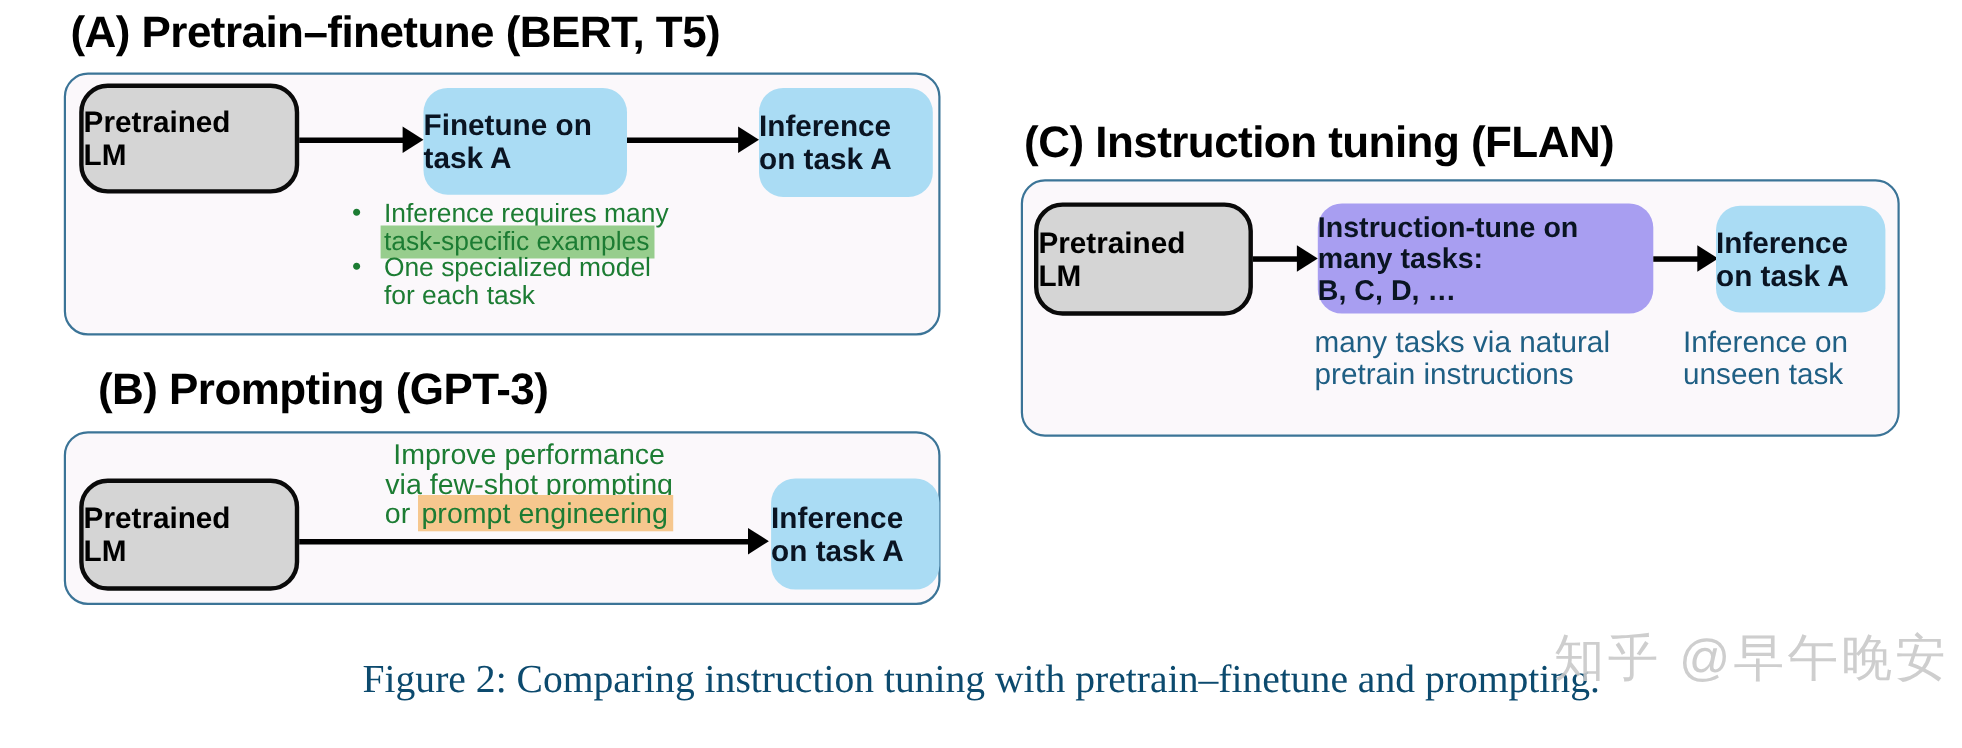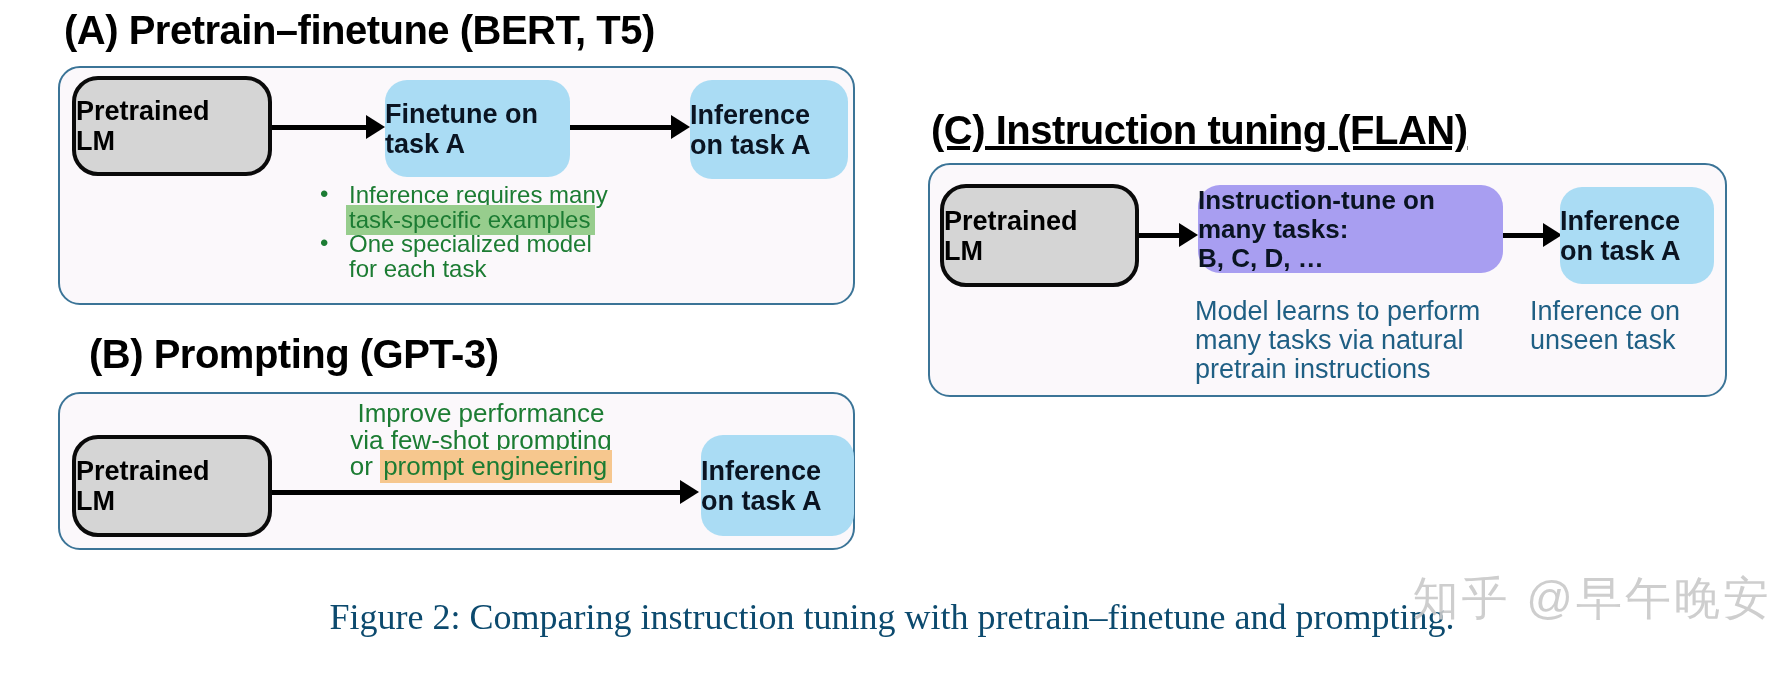--- a/index.html
+++ b/index.html
@@ -190,52 +190,51 @@
       <div class="shaft"></div>
       <div class="head"></div>
     </div>
 
     <div class="node blue" style="left:641px; top:41px; width:153px; height:101px;">
       <div>Inference</div>
       <div>on task A</div>
     </div>
   </div>
 
-  <div class="panel-title" style="left:931px; top:106px;text-decoration:underline;">(C) Instruction tuning (FLAN)</div>
+  <div class="panel-title" style="left:931px; top:106px;">(C) Instruction tuning (FLAN)</div>
 
   <div class="panel" style="left:928px; top:163px; width:799px; height:234px;">
 
     <div class="node gray" style="left:10px; top:19px; width:199px; height:103px;">
       <div>Pretrained</div>
       <div>LM</div>
     </div>
 
     <div class="arrow" style="left:209px; top:70px; width:59px;">
       <div class="shaft"></div>
       <div class="head"></div>
     </div>
 
-    <div class="node purple" style="left:268px; top:20px; width:305px; height:88px; font-size:26px; line-height:29px;">
+    <div class="node purple" style="left:268px; top:20px; width:305px; height:100px; font-size:26px; line-height:29px;">
       <div>Instruction-tune on</div>
       <div>many tasks:</div>
       <div>B, C, D, …</div>
     </div>
 
     <div class="arrow" style="left:573px; top:70px; width:59px;">
       <div class="shaft"></div>
       <div class="head"></div>
     </div>
 
     <div class="node blue" style="left:630px; top:22px; width:154px; height:97px;">
       <div>Inference</div>
       <div>on task A</div>
     </div>
 
     <div class="note-blue" style="left:265px; top:132px;">
-      <div>Model learns to perform</div>
       <div>many tasks via natural</div>
       <div>pretrain instructions</div>
     </div>
 
     <div class="note-blue" style="left:600px; top:132px;">
       <div>Inference on</div>
       <div>unseen task</div>
     </div>
   </div>
 

